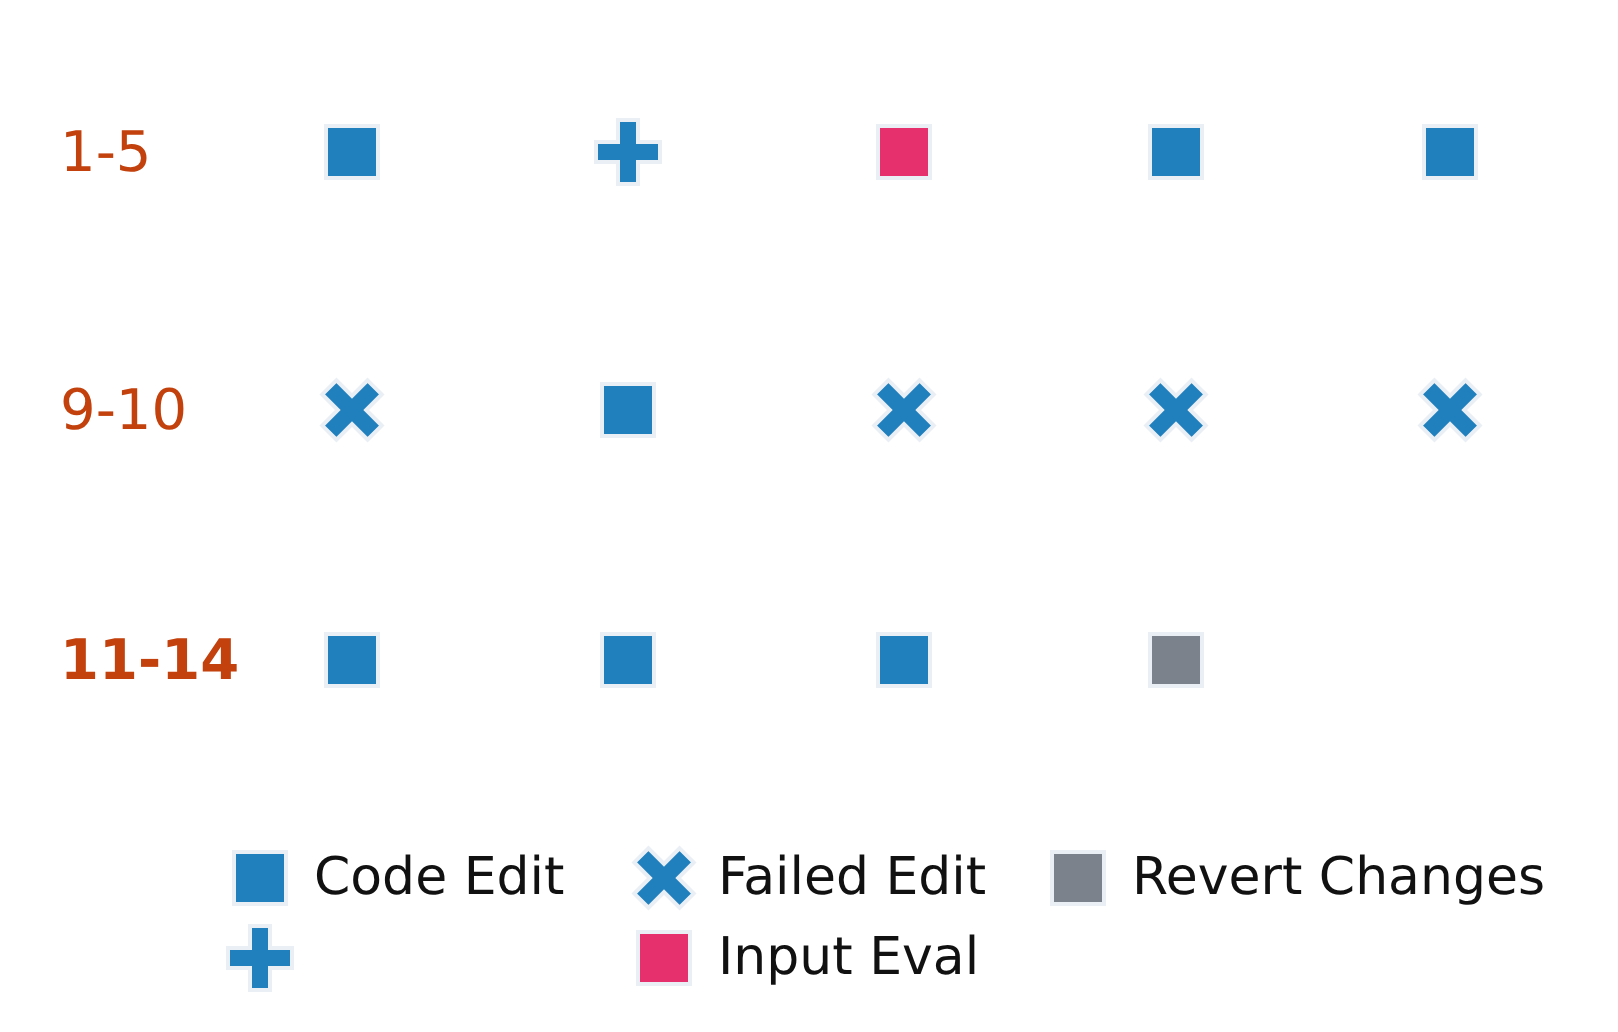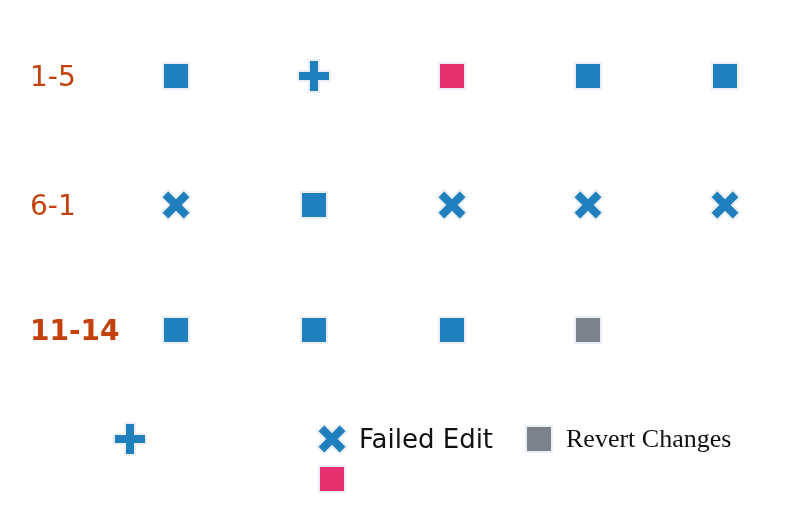--- a/index.html
+++ b/index.html
@@ -69,21 +69,21 @@
         </svg></div>
       <div class="point" style="left: 434px; top: 58px;"><svg width="36" height="36" viewBox="0 0 36 36" xmlns="http://www.w3.org/2000/svg">
           <rect x="5" y="5" width="26" height="26" fill="#e62f6d" stroke="#e9eff5" stroke-width="2" stroke-linejoin="miter"></rect>
         </svg></div>
       <div class="point" style="left: 570px; top: 58px;"><svg width="36" height="36" viewBox="0 0 36 36" xmlns="http://www.w3.org/2000/svg">
           <rect x="5" y="5" width="26" height="26" fill="#1f80bd" stroke="#e9eff5" stroke-width="2" stroke-linejoin="miter"></rect>
         </svg></div>
       <div class="point" style="left: 707px; top: 58px;"><svg width="36" height="36" viewBox="0 0 36 36" xmlns="http://www.w3.org/2000/svg">
           <rect x="5" y="5" width="26" height="26" fill="#1f80bd" stroke="#e9eff5" stroke-width="2" stroke-linejoin="miter"></rect>
         </svg></div>
-      <div class="row-label" style="top: 205px;">6-1</div>
+      <div class="row-label" style="top: 205px;">9-10</div>
       <div class="point" style="left: 158px; top: 187px;"><svg width="36" height="36" viewBox="0 0 36 36" xmlns="http://www.w3.org/2000/svg">
           <path d="M13 2 H23 V13 H34 V23 H23 V34 H13 V23 H2 V13 H13 Z" fill="#1f80bd" stroke="#e9eff5" stroke-width="2" stroke-linejoin="miter" transform="rotate(45 18 18)"></path>
         </svg></div>
       <div class="point" style="left: 296px; top: 187px;"><svg width="36" height="36" viewBox="0 0 36 36" xmlns="http://www.w3.org/2000/svg">
           <rect x="5" y="5" width="26" height="26" fill="#1f80bd" stroke="#e9eff5" stroke-width="2" stroke-linejoin="miter"></rect>
         </svg></div>
       <div class="point" style="left: 434px; top: 187px;"><svg width="36" height="36" viewBox="0 0 36 36" xmlns="http://www.w3.org/2000/svg">
           <path d="M13 2 H23 V13 H34 V23 H23 V34 H13 V23 H2 V13 H13 Z" fill="#1f80bd" stroke="#e9eff5" stroke-width="2" stroke-linejoin="miter" transform="rotate(45 18 18)"></path>
         </svg></div>
       <div class="point" style="left: 570px; top: 187px;"><svg width="36" height="36" viewBox="0 0 36 36" xmlns="http://www.w3.org/2000/svg">
@@ -103,38 +103,45 @@
           <rect x="5" y="5" width="26" height="26" fill="#1f80bd" stroke="#e9eff5" stroke-width="2" stroke-linejoin="miter"></rect>
         </svg></div>
       <div class="point" style="left: 570px; top: 312px;"><svg width="36" height="36" viewBox="0 0 36 36" xmlns="http://www.w3.org/2000/svg">
           <rect x="5" y="5" width="26" height="26" fill="#7b828b" stroke="#e9eff5" stroke-width="2" stroke-linejoin="miter"></rect>
         </svg></div>
     </div>
   <div id="legend">
       <div class="legend-col" style="left: 112px;">
         <div class="legend-entry">
           <span class="icon"><svg width="36" height="36" viewBox="0 0 36 36" xmlns="http://www.w3.org/2000/svg">
+              <rect x="5" y="5" width="26" height="26" fill="#1f80bd" stroke="#e9eff5" stroke-width="2" stroke-linejoin="miter"></rect>
+            </svg></span>
+          <span class="legend-label">Code Edit</span>
+        </div>
+        <div class="legend-entry">
+          <span class="icon"><svg width="36" height="36" viewBox="0 0 36 36" xmlns="http://www.w3.org/2000/svg">
               <path d="M13 2 H23 V13 H34 V23 H23 V34 H13 V23 H2 V13 H13 Z" fill="#1f80bd" stroke="#e9eff5" stroke-width="2" stroke-linejoin="miter"></path>
             </svg></span>
         </div>
       </div>
       <div class="legend-col" style="left: 314px; justify-content: center;">
         <div class="legend-entry">
           <span class="icon"><svg width="36" height="36" viewBox="0 0 36 36" xmlns="http://www.w3.org/2000/svg">
               <path d="M13 2 H23 V13 H34 V23 H23 V34 H13 V23 H2 V13 H13 Z" fill="#1f80bd" stroke="#e9eff5" stroke-width="2" stroke-linejoin="miter" transform="rotate(45 18 18)"></path>
             </svg></span>
           <span class="legend-label">Failed Edit</span>
         </div>
         <div class="legend-entry">
           <span class="icon"><svg width="36" height="36" viewBox="0 0 36 36" xmlns="http://www.w3.org/2000/svg">
               <rect x="5" y="5" width="26" height="26" fill="#e62f6d" stroke="#e9eff5" stroke-width="2" stroke-linejoin="miter"></rect>
             </svg></span>
+          <span class="legend-label">Input Eval</span>
         </div>
       </div>
-      <div class="legend-col" style="left: 521px; font-family: Liberation Serif, serif;">
+      <div class="legend-col" style="left: 521px;">
         <div class="legend-entry">
           <span class="icon"><svg width="36" height="36" viewBox="0 0 36 36" xmlns="http://www.w3.org/2000/svg">
               <rect x="5" y="5" width="26" height="26" fill="#7b828b" stroke="#e9eff5" stroke-width="2" stroke-linejoin="miter"></rect>
             </svg></span>
           <span class="legend-label">Revert Changes</span>
         </div>
       </div>
     </div>
 </div>
 

